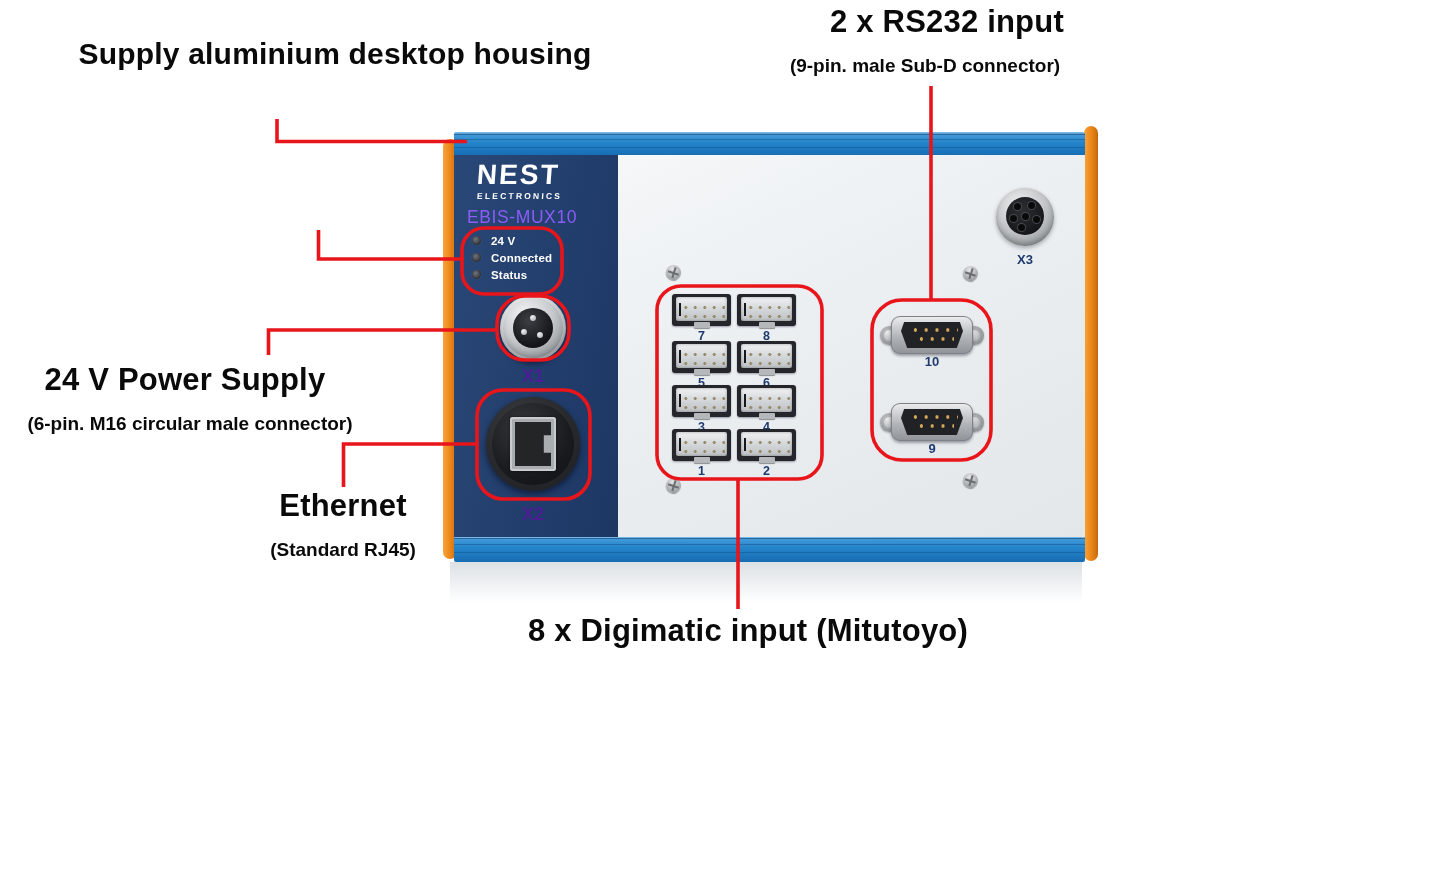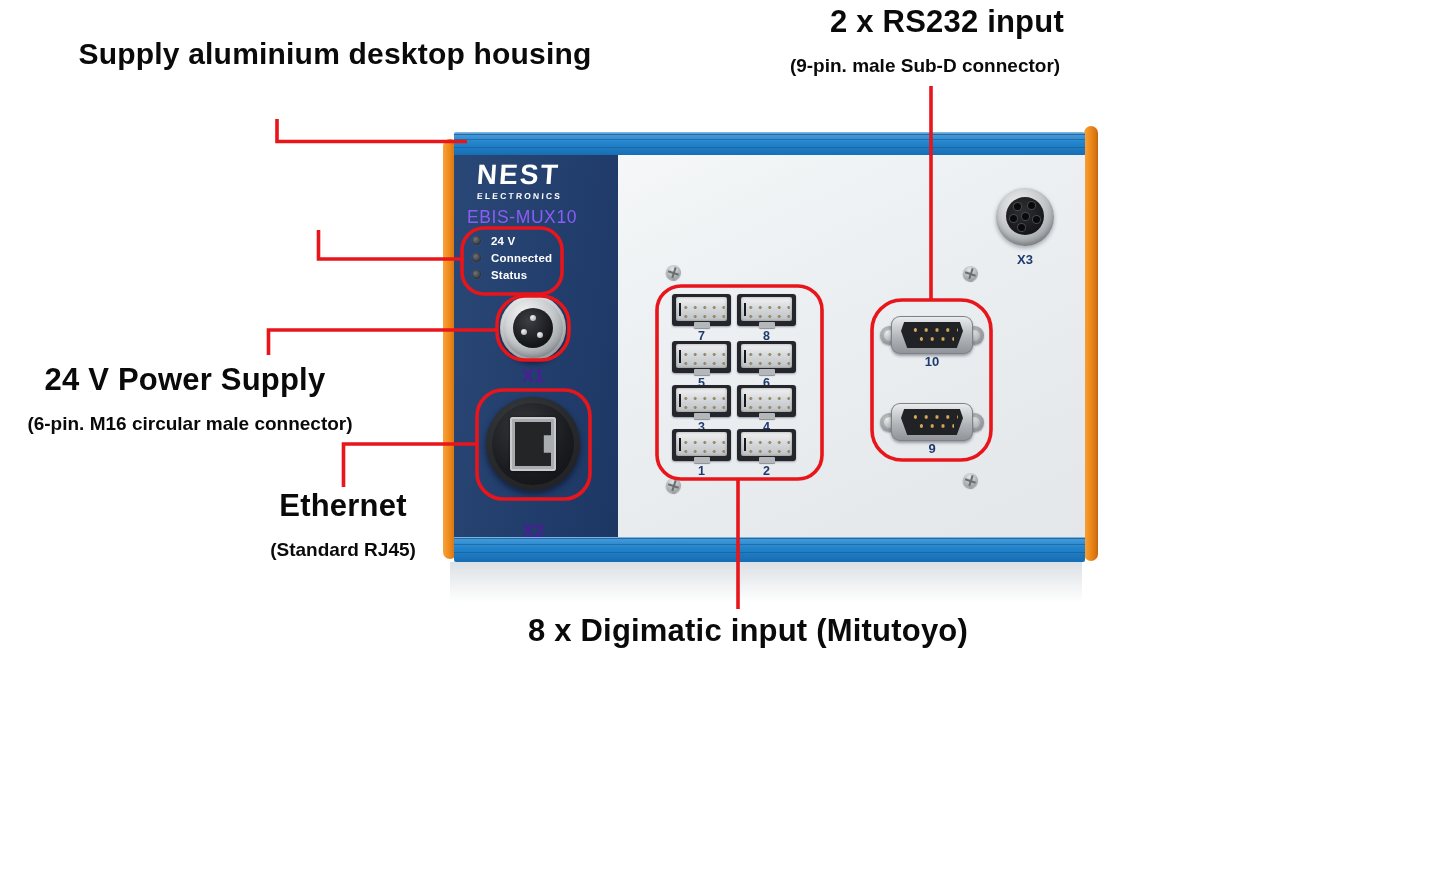--- a/index.html
+++ b/index.html
@@ -150,21 +150,21 @@
       <span class="pin" style="left:24px;top:24px;width:6px;height:6px;"></span>
     </div>
   </div>
   <div class="portlabel white" style="left:500px;top:366px;width:66px;">X1</div>
 
   <div class="part x2-outer" style="left:486px;top:397px;">
     <div class="rj45">
       <div class="rj45-hole"></div>
     </div>
   </div>
-  <div class="portlabel white" style="left:486px;top:504px;width:94px;margin-top:17px;">X2</div>
+  <div class="portlabel white" style="left:486px;top:504px;width:94px;">X2</div>
 
   <div class="part x3-outer" style="left:996px;top:188px;">
     <div class="x3-inner">
       <span class="hole" style="left:8px;top:6px;"></span>
       <span class="hole" style="left:22px;top:5px;"></span>
       <span class="hole" style="left:4px;top:18px;"></span>
       <span class="hole" style="left:16px;top:16px;"></span>
       <span class="hole" style="left:27px;top:19px;"></span>
       <span class="hole" style="left:12px;top:27px;"></span>
     </div>

